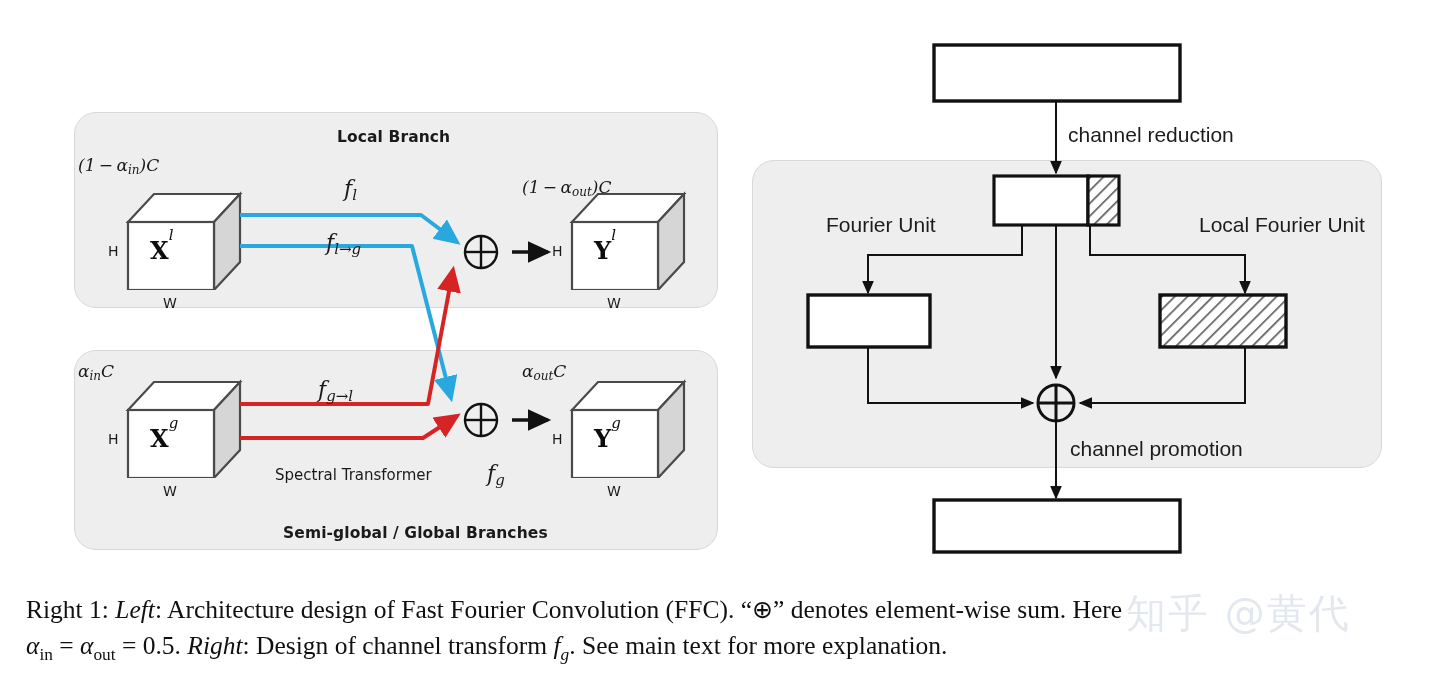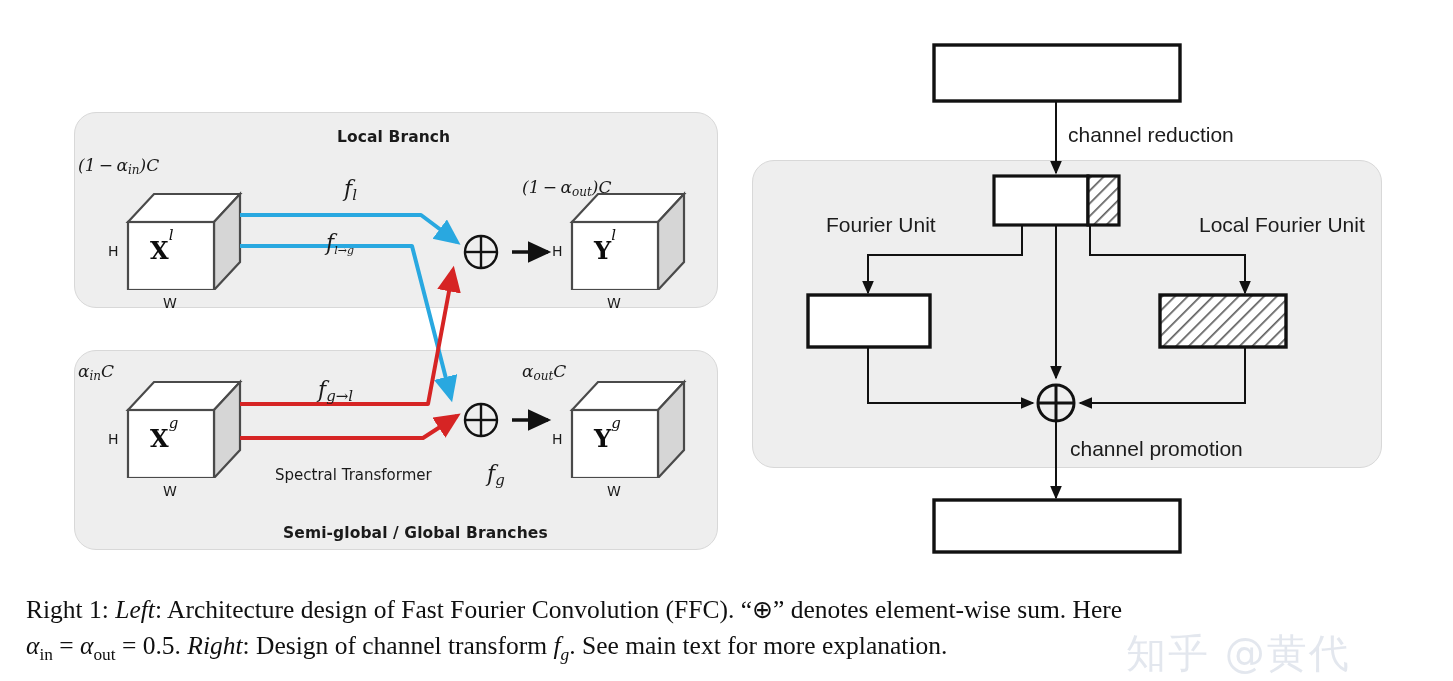--- a/index.html
+++ b/index.html
@@ -109,21 +109,20 @@
     position: absolute;
     left: 1126px;
     top: 586px;
     font-family: "DejaVu Sans", sans-serif;
     font-size: 40px;
     letter-spacing: 2px;
     color: rgba(40,70,120,0.13);
     white-space: nowrap;
     pointer-events: none;
     user-select: none;
-    margin-top: 40px;
   }
 
   svg { display: block; }
 </style>
 </head>
 <body>
 
 <div id="figure-root">
 
   <div class="panel" style="left:74px; top:112px; width:644px; height:196px;"></div>
@@ -185,21 +184,21 @@
     <path d="M0,35 L181,35 L217,62" fill="none" stroke="#29a8e0" stroke-width="4" stroke-linejoin="round" marker-end="url(#ah-blue)"></path>
 
     <path d="M0,66 L172,66 L211,218" fill="none" stroke="#29a8e0" stroke-width="4" stroke-linejoin="round" marker-end="url(#ah-blue)"></path>
 
     <path d="M0,224 L188,224 L213,90" fill="none" stroke="#d62424" stroke-width="4" stroke-linejoin="round" marker-end="url(#ah-red)"></path>
 
     <path d="M0,258 L183,258 L217,236" fill="none" stroke="#d62424" stroke-width="4" stroke-linejoin="round" marker-end="url(#ah-red)"></path>
   </svg>
 
   <div class="lbl lbl-math" style="left:344px; top:178px; font-size:22px;">f<span style="font-size:15px;position:relative;top:4px;">l</span></div>
-  <div class="lbl lbl-math" style="left:326px; top:232px; font-size:22px;">f<span style="font-size:11px;position:relative;top:4px;">l→g</span></div>
+  <div class="lbl lbl-math" style="left:326px; top:232px; font-size:22px;">f<span style="font-size:15px;position:relative;top:4px;">l→g</span></div>
   <div class="lbl lbl-math" style="left:318px; top:379px; font-size:22px;">f<span style="font-size:15px;position:relative;top:4px;">g→l</span></div>
   <div class="lbl lbl-spectral" style="left:275px; top:468px;">Spectral Transformer</div>
   <div class="lbl lbl-math" style="left:487px; top:463px; font-size:22px;">f<span style="font-size:15px;position:relative;top:4px;">g</span></div>
 
   <svg class="abs" style="left:462px; top:232px;" width="100" height="40" viewBox="0 0 100 40">
     <defs>
       <marker id="ah-blk1" markerWidth="7" markerHeight="7" refX="5.6" refY="3" orient="auto" markerUnits="strokeWidth">
         <path d="M0,0 L6.5,3 L0,6 z" fill="#111111"></path>
       </marker>
     </defs>

